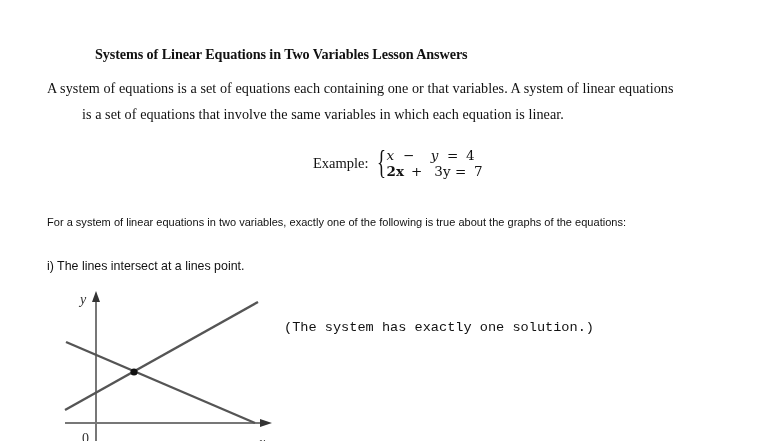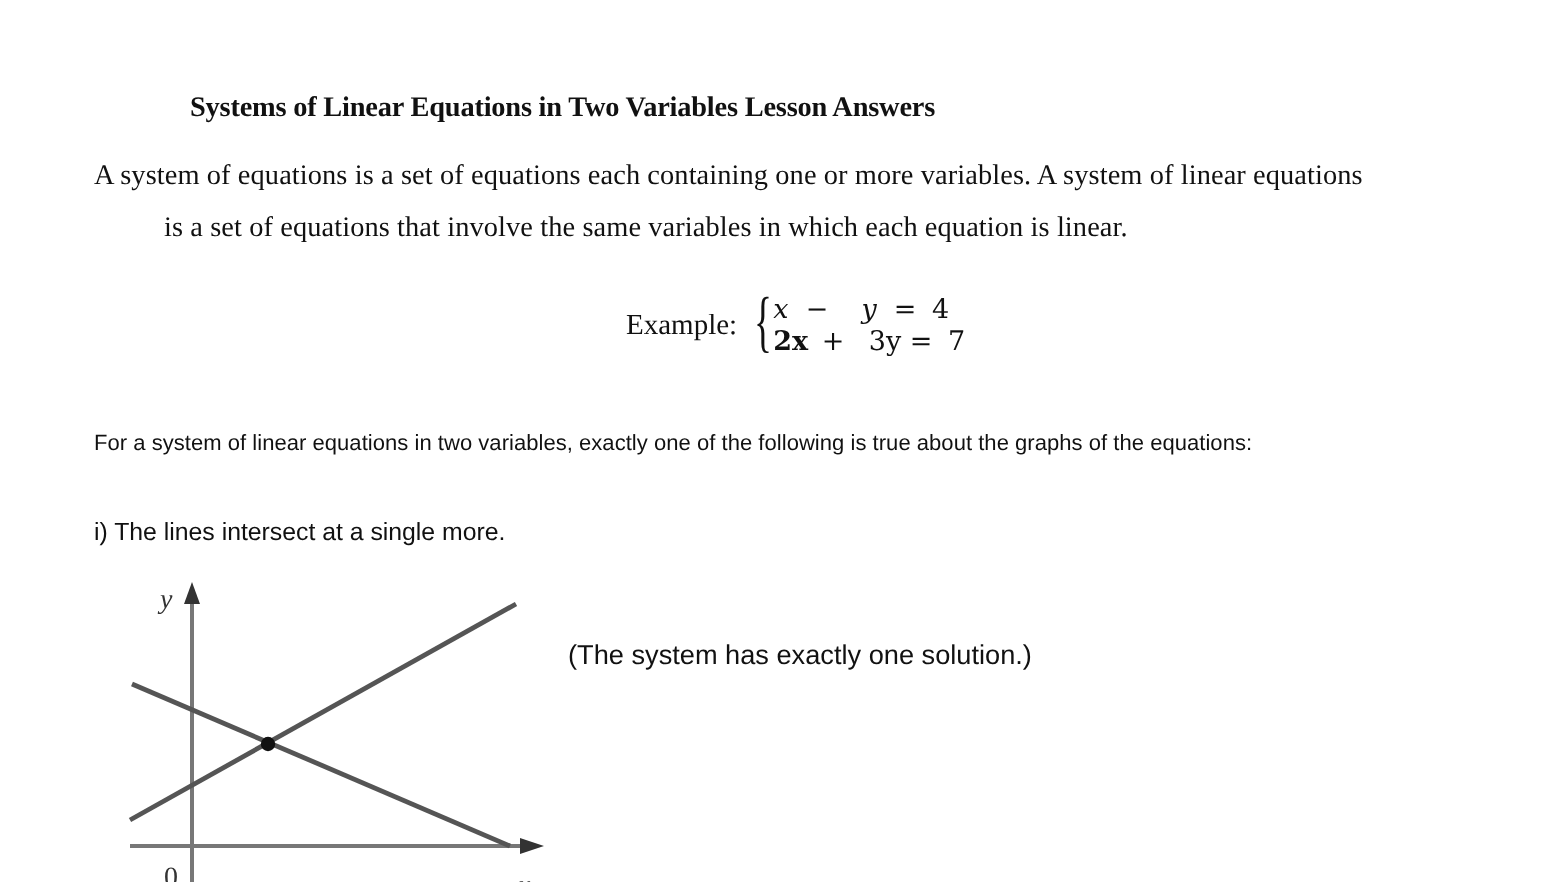--- a/index.html
+++ b/index.html
@@ -79,33 +79,33 @@
       width: 784px; height: 441px;
       pointer-events: none;
     }
     .graph-label {
       font-family: "Liberation Serif", serif;
       font-size: 14px;
       fill: #333333;
     }
     .solution-note {
       left: 263px; top: 320px;
-      font-family: Liberation Sans, sans-serif;
+      font-family: Liberation Mono, monospace;
       font-size: 13.6px;
       padding-left: 21px;
     }
   </style>
 </head>
 <body>
 
 <div>
 
   <div class="abs title">Systems of Linear Equations in Two Variables Lesson Answers</div>
 
-  <div class="abs para p1">A system of equations is a set of equations each containing one or more variables. A system of linear equations</div>
+  <div class="abs para p1">A system of equations is a set of equations each containing one or that variables. A system of linear equations</div>
   <div class="abs para p2">is a set of equations that involve the same variables in which each equation is linear.</div>
 
   <div class="abs example">
     <span class="label">Example:</span>
     <span class="brace">{</span>
     <div class="eqs">
       <div class="eq-row">
         <span class="c1 it">x</span>
         <span class="c2" style="margin-left:-24px;">−</span>
         <span class="c3 it" style="margin-left:8px;">y</span>
@@ -117,21 +117,21 @@
         <span class="c2">+</span>
         <span class="c3" style="width:24px;text-align:right;">3y</span>
         <span class="c4">=</span>
         <span class="c5">7</span>
       </div>
     </div>
   </div>
 
   <div class="abs p3">For a system of linear equations in two variables, exactly one of the following is true about the graphs of the equations:</div>
 
-  <div class="abs case1">i) The lines intersect at a single more.</div>
+  <div class="abs case1">i) The lines intersect at a lines point.</div>
 
   <svg class="abs graph" viewBox="0 0 784 441" width="784" height="441">
 
     <line x1="96" y1="441" x2="96" y2="300" stroke="#777777" stroke-width="2"></line>
     <polygon points="96,291 92,302 100,302" fill="#333333"></polygon>
 
     <line x1="65" y1="423" x2="262" y2="423" stroke="#777777" stroke-width="2"></line>
     <polygon points="272,423 260,419 260,427" fill="#333333"></polygon>
 
     <line x1="65" y1="410" x2="258" y2="302" stroke="#555555" stroke-width="2.4"></line>

